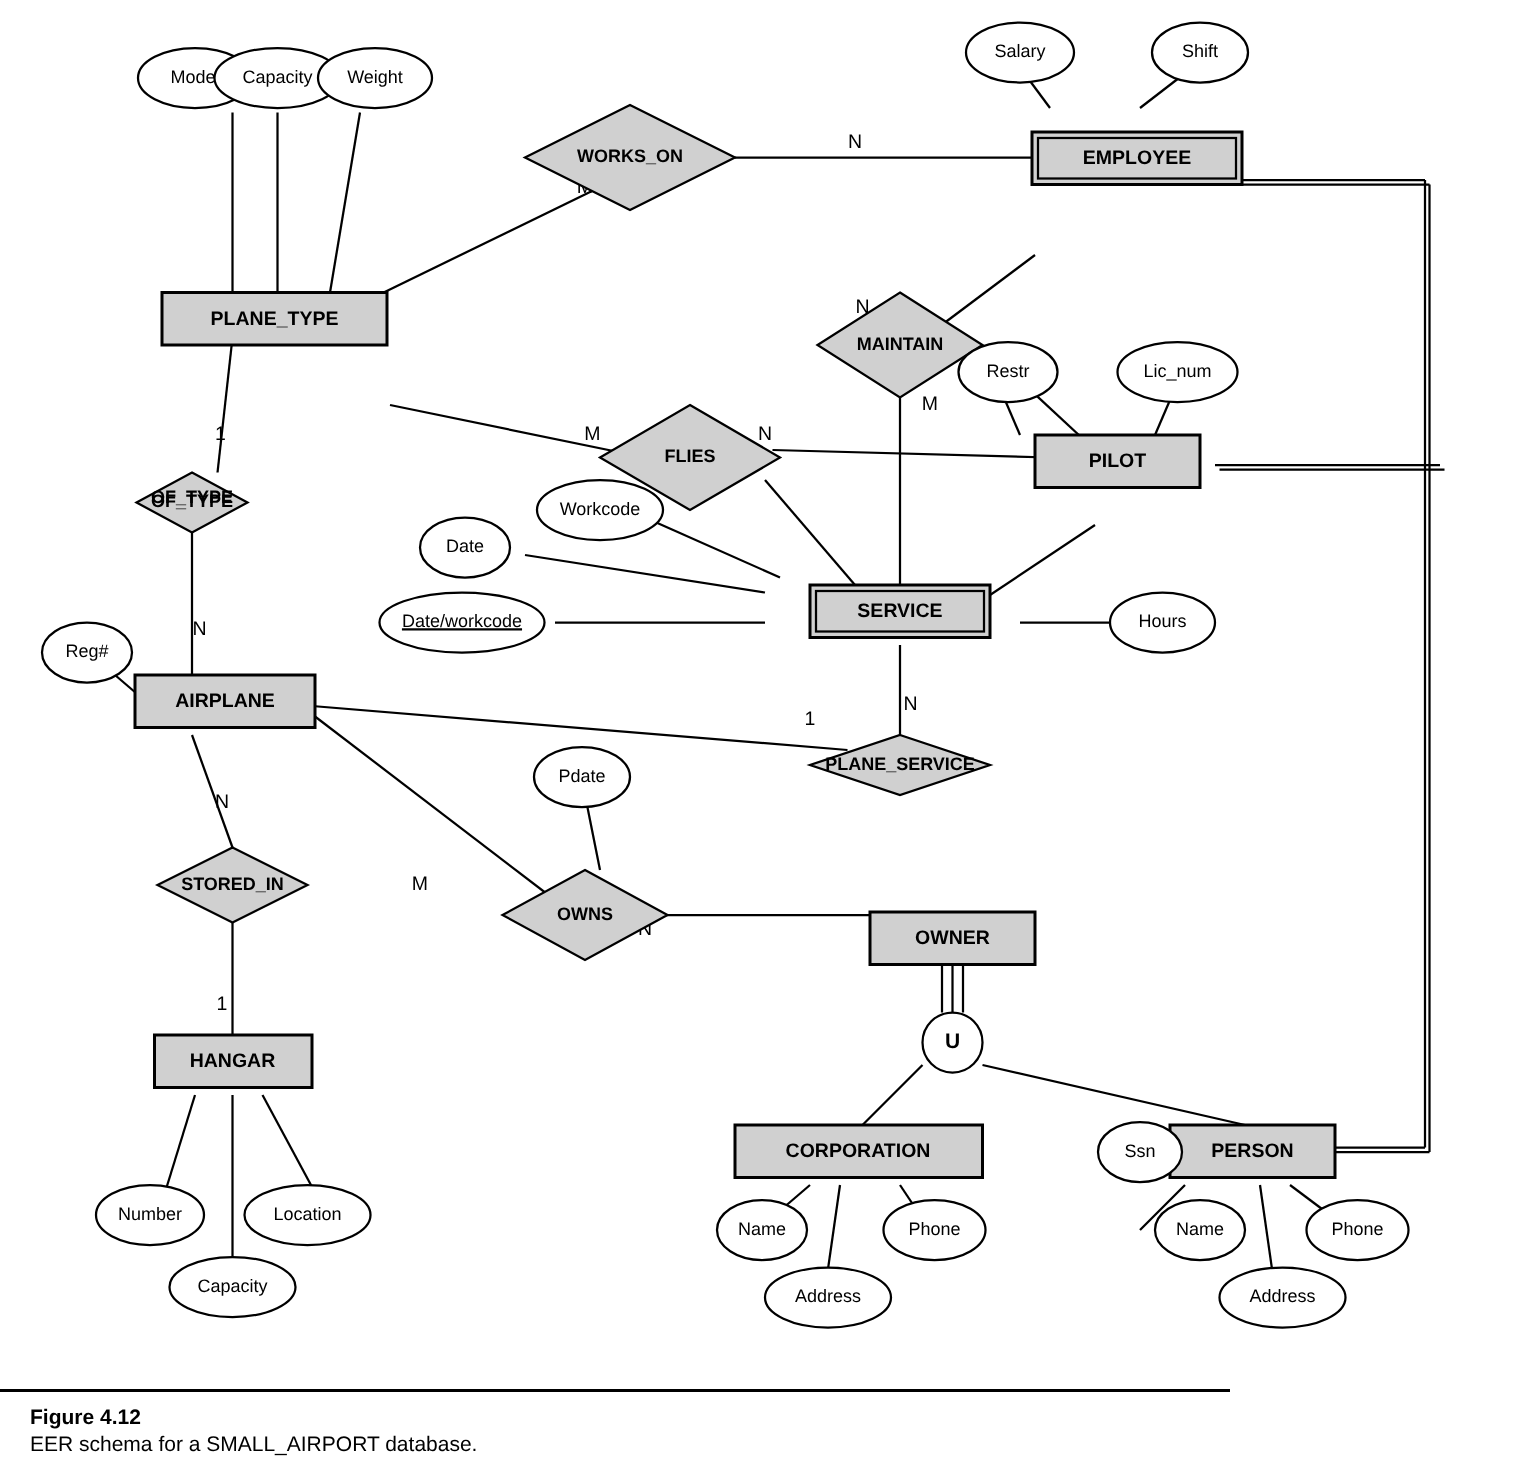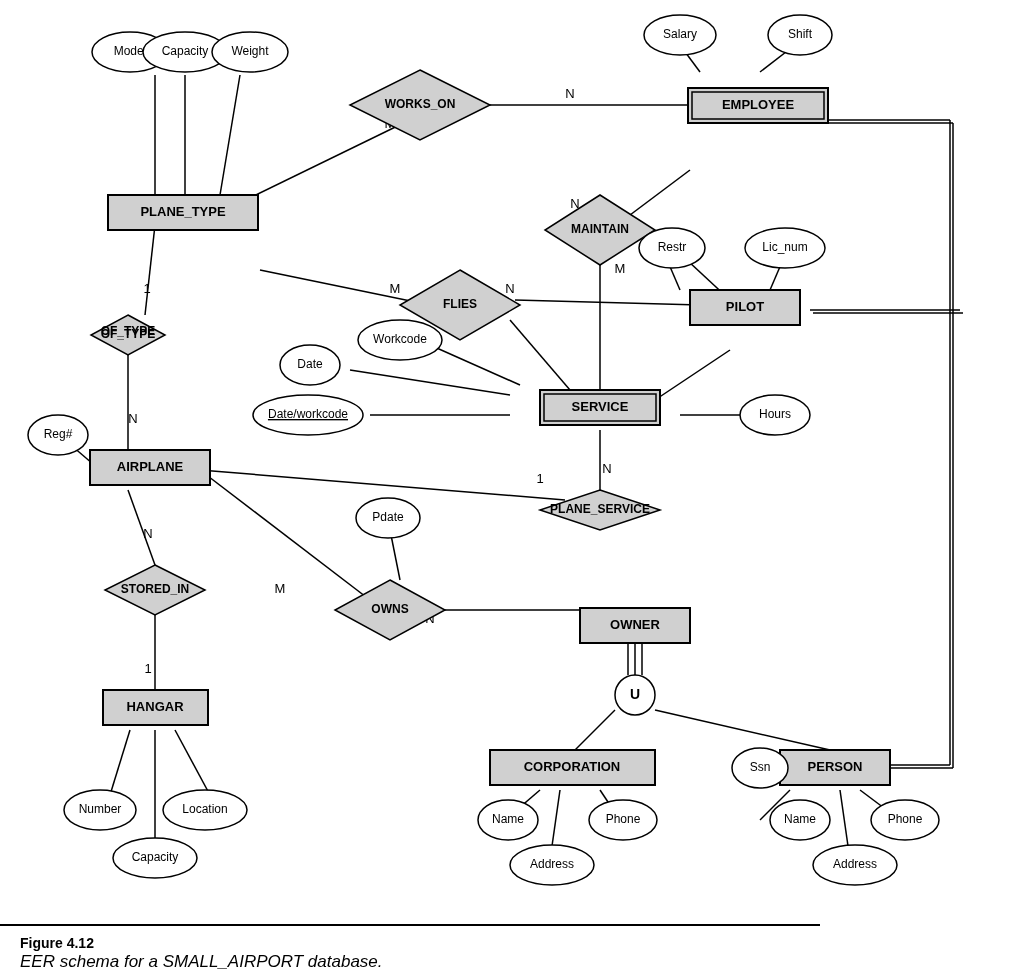--- a/index.html
+++ b/index.html
@@ -29,22 +29,21 @@
       left: 0;
       width: 820px;
       padding: 8px 20px;
       border-top: 2px solid #000;
     }
     .caption-title {
       font-weight: bold;
       font-size: 14px;
     }
     .caption-text {
-      font-size: 17px;
-      font-style: italic;
+      font-size: 14px;
     }
   </style>
 </head>
 <body>
 
 <div class="diagram-container">
   <svg id="erd-svg" xmlns="http://www.w3.org/2000/svg">
     <defs>
       <style>
         .entity-rect { fill: #d0d0d0; stroke: #000; stroke-width: 2; }

